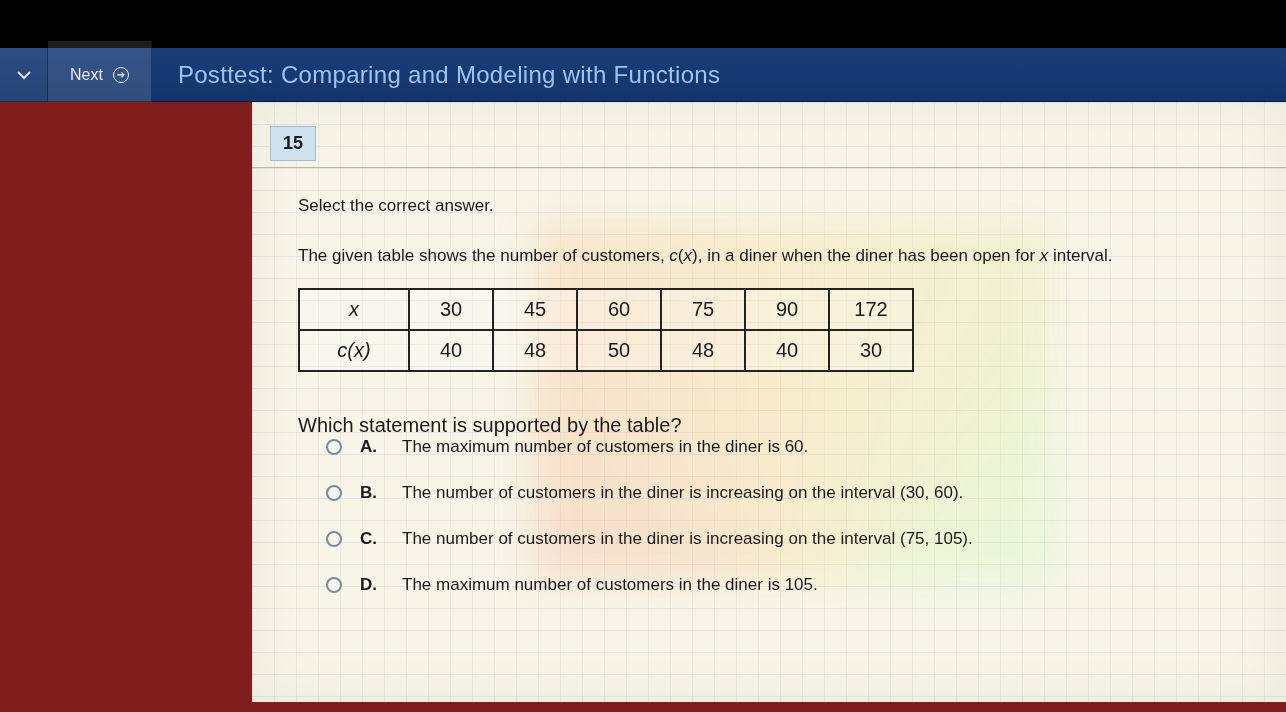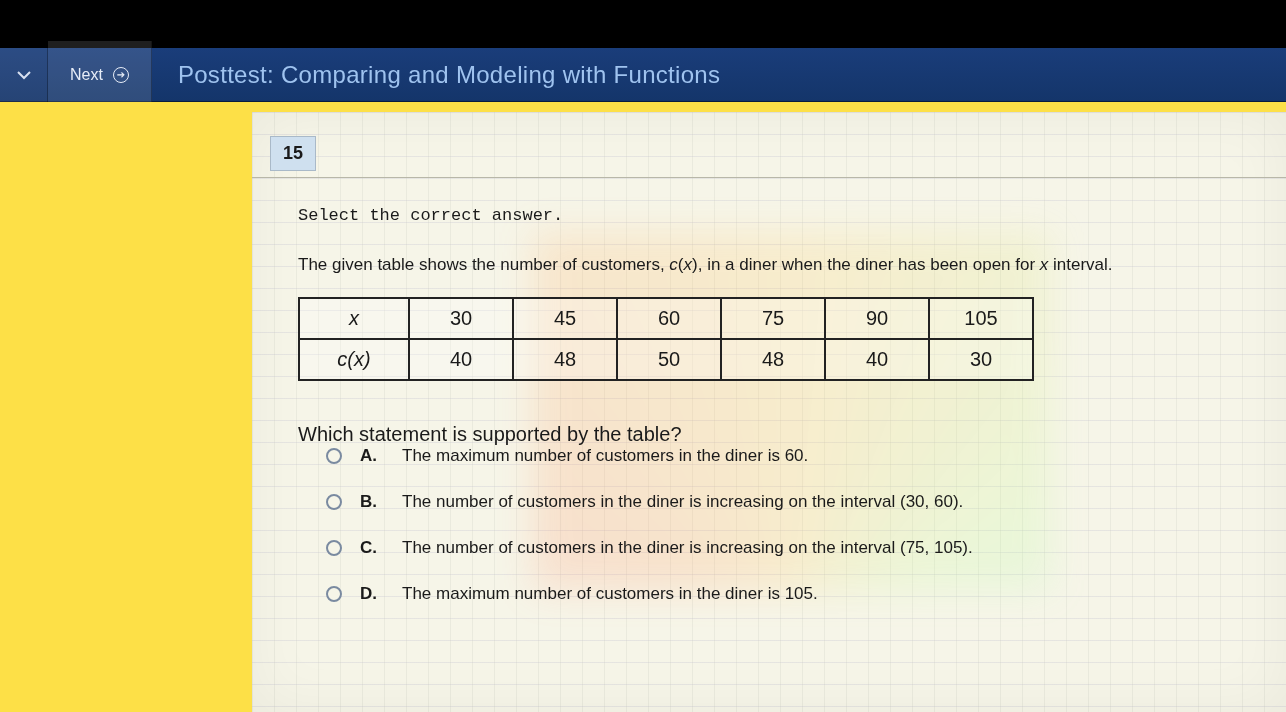--- a/index.html
+++ b/index.html
@@ -51,24 +51,23 @@
     font-size: 10px;
     line-height: 1;
   }
   .nav-title {
     padding-left: 26px;
     color: #9fc3ef;
     font-size: 24px;
     letter-spacing: 0.3px;
   }
   .content-wrap {
-    background: #fde047;
+    background: #7f1d1d;
     height: calc(712px - 48px - 54px);
     padding-left: 252px;
-    padding-top: 10px;
     position: relative;
   }
   .paper {
     background: #f6f5e8;
     width: 1034px;
     min-height: 600px;
     position: relative;
     padding: 24px 0 40px 0;
     background-image:
       linear-gradient(to right, rgba(200,200,190,0.25) 1px, transparent 1px),
@@ -107,33 +106,33 @@
     padding: 6px 12px;
     position: relative;
     z-index: 2;
   }
   .qbody {
     padding-left: 46px;
     position: relative;
     z-index: 2;
     color: #1a1a1a;
   }
-  .instruction { font-size: 17px; margin-bottom: 30px; font-weight: 500; font-family: Liberation Mono, monospace; }
+  .instruction { font-size: 17px; margin-bottom: 30px; font-weight: 500; }
   .prompt { font-size: 17px; margin-bottom: 22px; max-width: 900px; }
   .prompt .ital { font-style: italic; }
   table.data {
     border-collapse: collapse;
     margin-bottom: 42px;
   }
   table.data td {
     border: 2px solid #222;
     text-align: center;
     font-size: 20px;
     padding: 8px 0;
-    width: 104px;
+    width: 84px;
     background: rgba(255,255,255,0.25);
   }
   table.data td.hcell {
     width: 110px;
     font-style: italic;
     font-weight: 500;
   }
   .subprompt { font-size: 20px; }
   .choices { padding-left: 28px; }
   .choice {
@@ -189,21 +188,21 @@
 
       <table class="data">
         <tbody>
             <tr>
           <td class="hcell"><span class="ital">x</span></td>
           <td>30</td>
           <td>45</td>
           <td>60</td>
           <td>75</td>
           <td>90</td>
-          <td>105</td>
+          <td>172</td>
         </tr>
         <tr>
           <td class="hcell"><span class="ital">c(x)</span></td>
           <td>40</td>
           <td>48</td>
           <td>50</td>
           <td>48</td>
           <td>40</td>
           <td>30</td>
         </tr>

